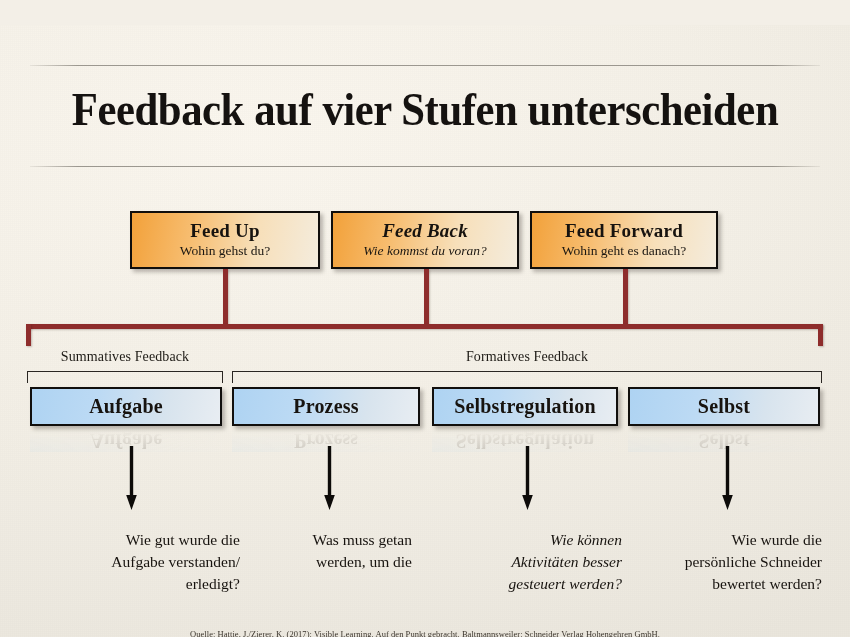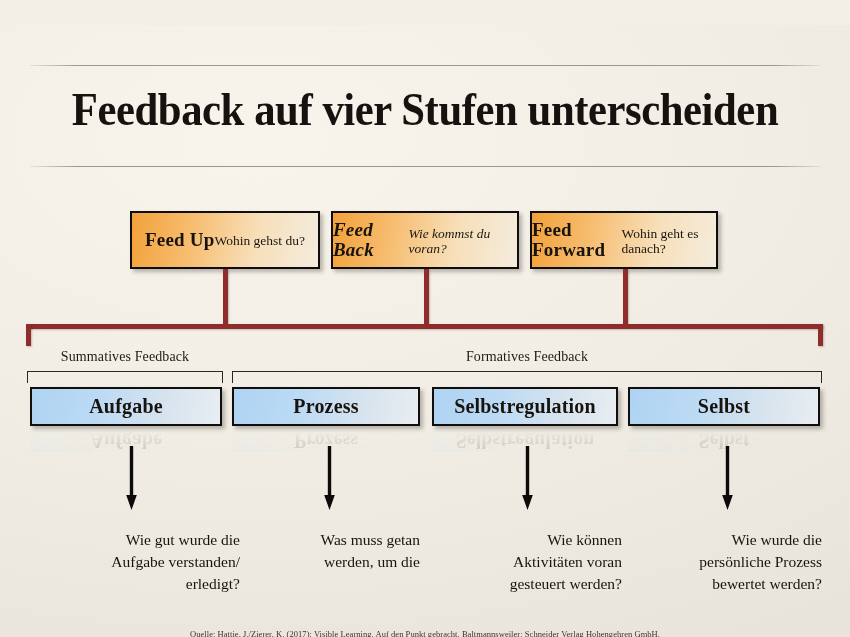--- a/index.html
+++ b/index.html
@@ -62,21 +62,21 @@
 
   
   .obox {
     position: absolute;
     top: 186px;
     height: 58px;
     border: 2px solid #100e0c;
     background: linear-gradient(100deg, #f2a13a 0%, #f7bd70 32%, #f7dfb9 66%, #f4ecdd 100%);
     box-shadow: 3px 3px 4px rgba(40,34,26,.30);
     display: flex;
-    flex-direction: row;
+    flex-direction: column;
     align-items: center;
     justify-content: center;
     box-sizing: border-box;
   }
   .obox .ttl {
     font-weight: bold;
     font-size: 19px;
     color: #17130f;
     line-height: 1.05;
     letter-spacing: .2px;
@@ -199,22 +199,22 @@
   
   .qtext {
     position: absolute;
     top: 504px;
     text-align: right;
     font-size: 15.5px;
     line-height: 1.42;
     color: #17130f;
   }
   #qtext-0 { left: 22px; width: 218px; }
-  #qtext-1 { left: 220px; width: 200px; }
-  #qtext-2 { left: 432px; width: 190px; }
+  #qtext-1 { left: 212px; width: 200px; }
+  #qtext-2 { left: 432px; width: 190px; font-style: italic; }
   #qtext-3 { left: 628px; width: 194px; }
 
   #source-note {
     position: absolute;
     left: 0;
     top: 604px;
     width: 850px;
     text-align: center;
     font-size: 8.5px;
     color: #3b352d;
@@ -304,24 +304,24 @@
     <div>Wie gut wurde die</div>
     <div>Aufgabe verstanden/</div>
     <div>erledigt?</div>
   </div>
   <div class="qtext" id="qtext-1">
     <div>Was muss getan</div>
     <div>werden, um die</div>
   </div>
   <div class="qtext" id="qtext-2">
     <div>Wie können</div>
-    <div>Aktivitäten voran</div>
+    <div>Aktivitäten besser</div>
     <div>gesteuert werden?</div>
   </div>
   <div class="qtext" id="qtext-3">
     <div>Wie wurde die</div>
-    <div>persönliche Prozess</div>
+    <div>persönliche Schneider</div>
     <div>bewertet werden?</div>
   </div>
 
   <div id="source-note">Quelle: Hattie, J./Zierer, K. (2017): Visible Learning. Auf den Punkt gebracht. Baltmannsweiler: Schneider Verlag Hohengehren GmbH.</div>
 
 </div>
 
 </body></html>

